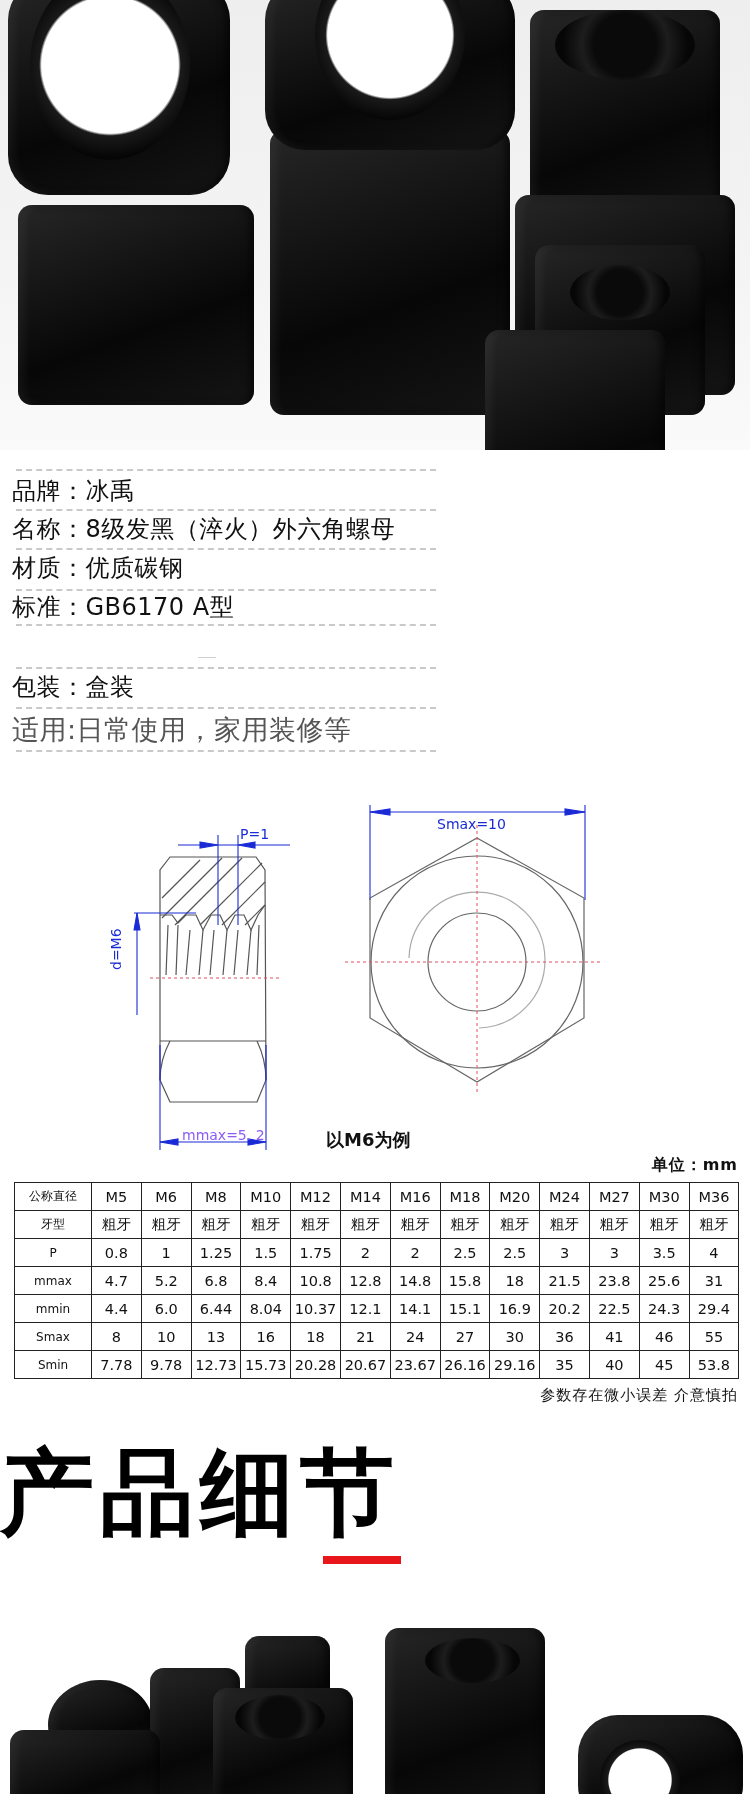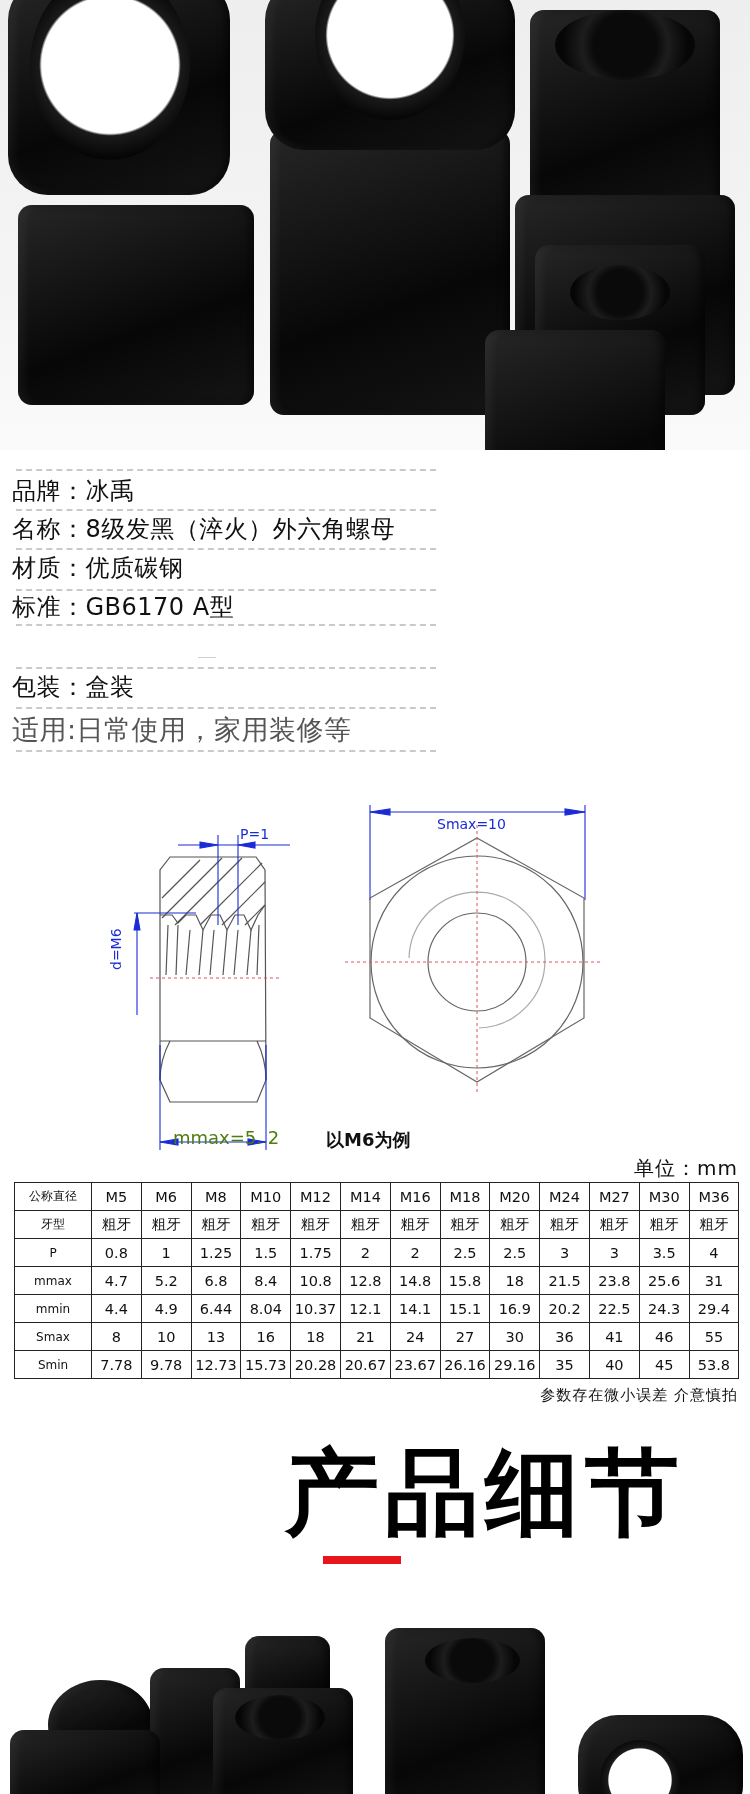--- a/index.html
+++ b/index.html
@@ -16,29 +16,29 @@
   .spec-row.light { color: #555; font-size: 27px; }
   .dash { position: absolute; left: 2px; width: 420px; height: 0; border-top: 2px dashed #c9c9c9; }
   .tiny-line { position: absolute; left: 198px; top: 657px; width: 18px; height: 1px; background: #d0d0d0; }
 
   
   .drawing { position: absolute; left: 0; top: 780px; width: 750px; height: 370px; }
   .drawing svg { position: absolute; left: 0; top: 0; }
   .caption { position: absolute; left: 326px; top: 1128px; font-size: 18px; font-weight: bold; color: #111; }
 
   
-  .unit { position: absolute; right: 12px; top: 1155px; font-size: 20px; font-weight: normal; color: #111; letter-spacing: 1px; }
+  .unit { position: absolute; right: 12px; top: 1155px; font-size: 16px; font-weight: bold; color: #111; letter-spacing: 1px; }
   table.spec-table { position: absolute; left: 14px; top: 1182px; border-collapse: collapse; }
   .spec-table td { border: 1px solid #222; height: 28px; text-align: center; font-size: 14.5px; color: #111; padding: 0; white-space: nowrap; }
   .spec-table td.head { width: 77px; font-size: 12px; }
   .spec-table td.val { width: 49.8px; }
   .note { position: absolute; right: 12px; top: 1386px; font-size: 15px; font-weight: normal; color: #111; letter-spacing: 1px; }
 
   
-  .section-title { position: absolute; left: 16px; width: 669px; top: 1438px; text-align: right; font-size: 94px; font-weight: bold; letter-spacing: 6px; color: #000; line-height: 110px; }
+  .section-title { position: absolute; left: 0; width: 669px; top: 1438px; text-align: left; font-size: 94px; font-weight: bold; letter-spacing: 6px; color: #000; line-height: 110px; }
   .section-underline { position: absolute; left: 323px; top: 1556px; width: 78px; height: 8px; background: #e8161b; }
 
   
   .photo-bottom { position: absolute; left: 0; top: 1580px; width: 750px; height: 214px; background: #ffffff; overflow: hidden; }
 </style>
 </head>
 <body>
 
 <div class="photo-top">
 
@@ -123,21 +123,21 @@
       <path d="M409 958 A68 68 0 1 1 479 1028" stroke="#aaa"></path>
     </g>
     <g stroke="#e05060" stroke-width="1" stroke-dasharray="3,3">
       <line x1="345" y1="962" x2="600" y2="962"></line>
       <line x1="477" y1="825" x2="477" y2="1095"></line>
     </g>
 
   </svg>
   <span style="position:absolute;left:240px;top:46px;font-size:14px;color:#1a2bd6;">P=1</span>
   <span style="position:absolute;left:108px;top:190px;font-size:14px;color:#1a2bd6;transform:rotate(-90deg);transform-origin:left top;">d=M6</span>
-  <span style="position:absolute;left:173px;top:347px;font-size:18px;color:#4d7c0f;">mmax=5. 2</span>
+  <span style="position:absolute;left:182px;top:347px;font-size:14px;color:#8b5cf6;">mmax=5. 2</span>
   <span style="position:absolute;left:437px;top:36px;font-size:14px;color:#1a2bd6;">Smax=10</span>
 </div>
 <div class="caption">以M6为例</div>
 
 <div class="unit">单位：mm</div>
 <table class="spec-table">
   <tbody id="spec-tbody">
     <tr>
       <td class="head">公称直径</td>
       <td class="val">M5</td>
@@ -198,21 +198,21 @@
       <td class="val">15.8</td>
       <td class="val">18</td>
       <td class="val">21.5</td>
       <td class="val">23.8</td>
       <td class="val">25.6</td>
       <td class="val">31</td>
     </tr>
     <tr>
       <td class="head">mmin</td>
       <td class="val">4.4</td>
-      <td class="val">4.9</td>
+      <td class="val">6.0</td>
       <td class="val">6.44</td>
       <td class="val">8.04</td>
       <td class="val">10.37</td>
       <td class="val">12.1</td>
       <td class="val">14.1</td>
       <td class="val">15.1</td>
       <td class="val">16.9</td>
       <td class="val">20.2</td>
       <td class="val">22.5</td>
       <td class="val">24.3</td>

